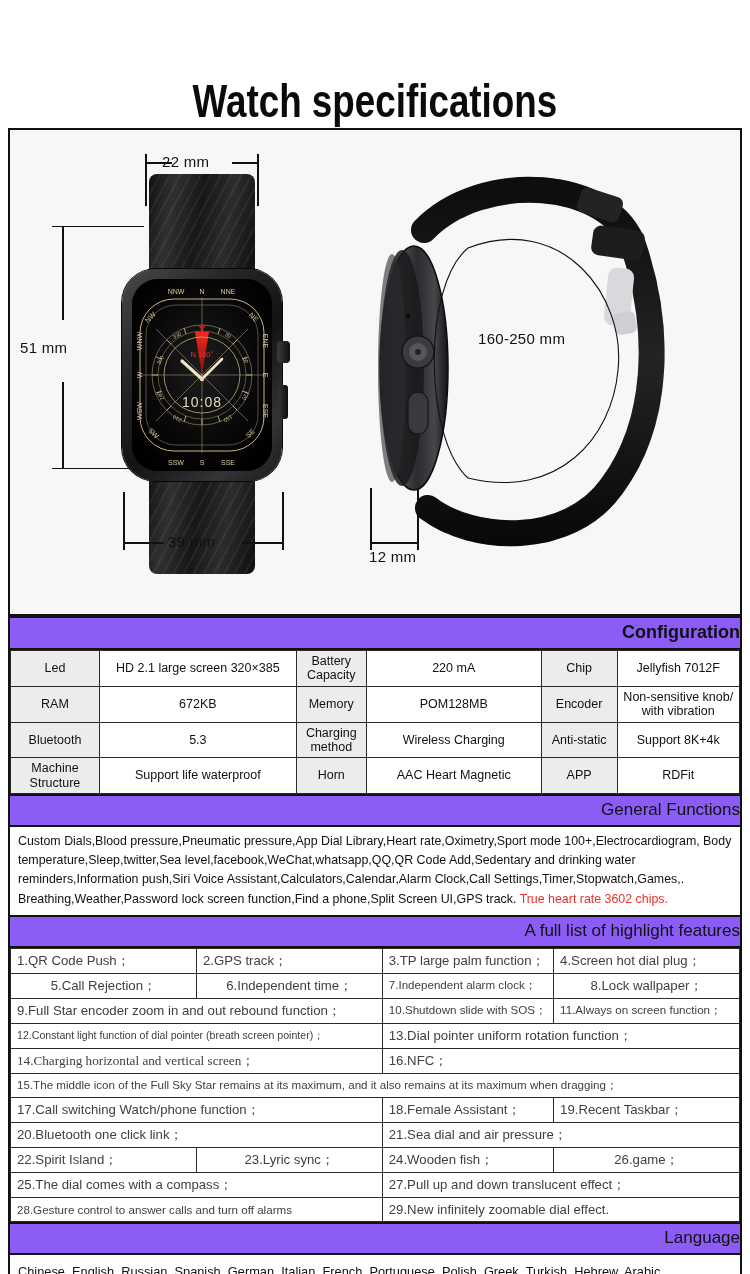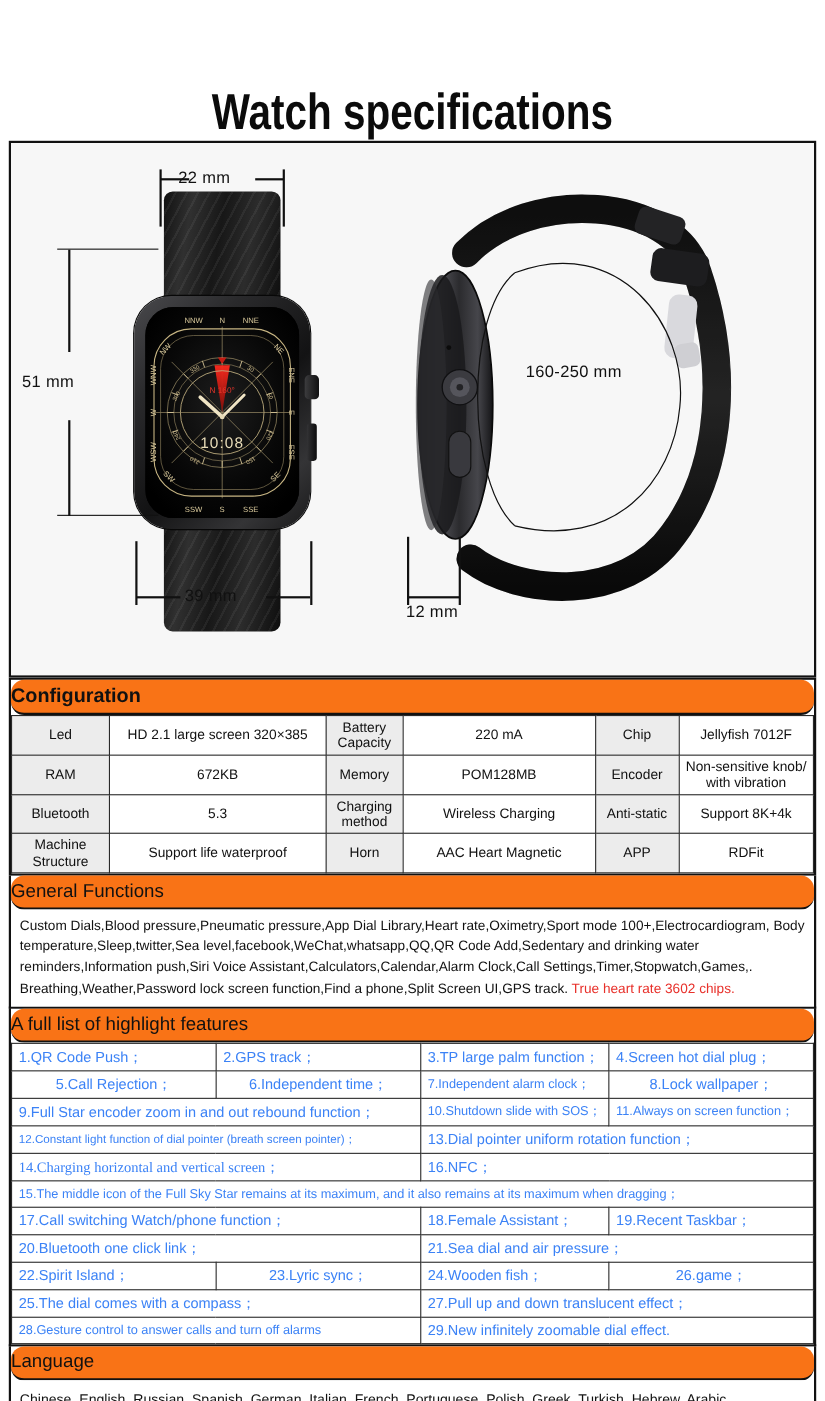--- a/index.html
+++ b/index.html
@@ -80,27 +80,26 @@
   }
   .dial-svg { position: absolute; inset: 0; }
 
   
   .watch-side { position: absolute; left: 352px; top: 26px; width: 330px; height: 430px; }
 
   
   .section { margin: 0 8px; border: 2px solid #111; border-top: none; }
   .section.first { border-top: 2px solid #111; }
   .sec-head {
-    background: #f97316;
-    text-align: left;
+    background: #8b5cf6;
+    text-align: right;
     font-size: 17px;
     padding: 4px 0 5px;
     border-bottom: 2px solid #111;
     color: #111;
-    border-radius: 12px;
   }
   .sec-head.bold { font-weight: 700; font-size: 18px; }
 
   
   table.cfg { width: 100%; border-collapse: collapse; table-layout: fixed; }
   table.cfg td {
     border: 1px solid #2a2a2a;
     font-size: 12.5px;
     text-align: center;
     padding: 3px 2px;
@@ -121,21 +120,21 @@
     padding: 5px 8px 6px;
     background: #fff;
   }
   .para.lang { font-size: 12.8px; line-height: 1.6; padding: 7px 8px 8px; }
 
   
   .feat { width: 100%; border-collapse: collapse; table-layout: fixed; background:#fff; }
   .feat td {
     border: 1px solid #2a2a2a;
     font-size: 13.2px;
-    color: #3b82f6;
+    color: #404040;
     padding: 3px 6px;
     height: 24px;
     vertical-align: middle;
     white-space: nowrap;
     overflow: hidden;
   }
   .feat td.sm { font-size: 10.6px; }
   .feat td.tiny { font-size: 11.6px; }
 </style>
 </head>

